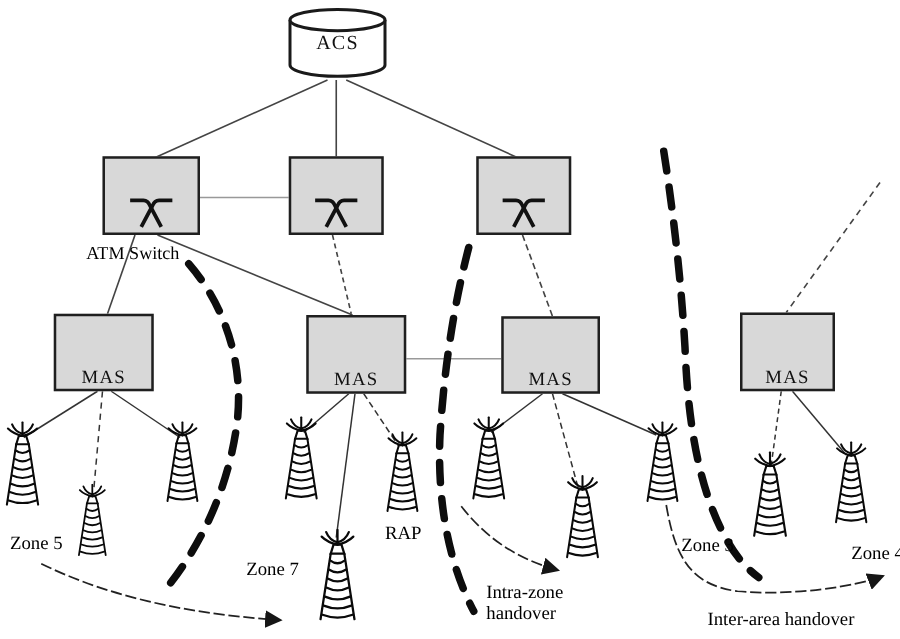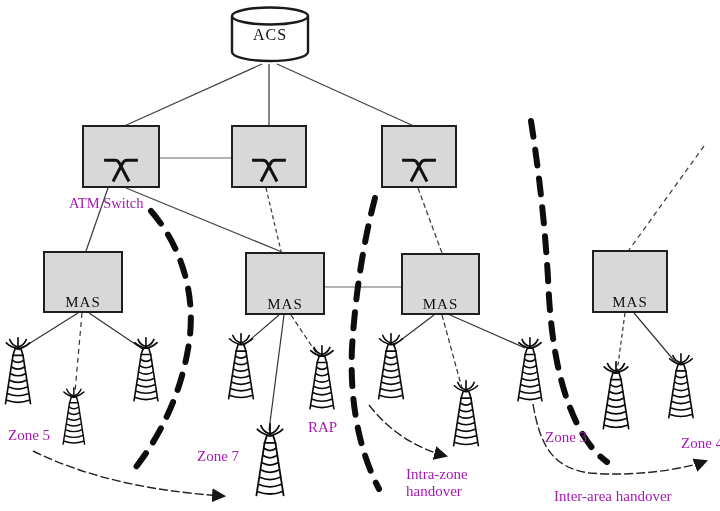--- a/index.html
+++ b/index.html
@@ -10,21 +10,21 @@
   .stage svg.wires{position:absolute;left:0;top:0;}
   .node{
     position:absolute;display:flex;align-items:flex-end;justify-content:center;
     background:#d8d8d8;border:2.5px solid #1f1f1f;box-sizing:border-box;
   }
   .node .lbl{font-size:15px;letter-spacing:1px;color:#111;}
   .acs-label{
     position:absolute;left:232px;top:26px;width:76px;text-align:center;
     font-size:16px;letter-spacing:1px;color:#111;
   }
-  .txt{position:absolute;font-size:15px;color:#a21caf;white-space:nowrap;line-height:1.15;}
+  .txt{position:absolute;font-size:15px;color:#000000;white-space:nowrap;line-height:1.15;}
   .txt.small{font-size:14.5px;}
   .txt.wrap{white-space:normal;}
 </style>
 </head>
 <body>
 
 <div class="stage">
 
   <svg class="wires" width="720" height="511" viewBox="0 0 720 511">
     <defs>
@@ -150,16 +150,16 @@
   <div class="node" style="left:592px;top:250px;width:76px;height:63px;">
     <span class="lbl">MAS</span>
   </div>
 
   <div class="txt small" style="left:69px;top:195px;">ATM Switch</div>
   <div class="txt" style="left:8px;top:427px;">Zone 5</div>
   <div class="txt" style="left:197px;top:448px;">Zone 7</div>
   <div class="txt" style="left:511px;top:429px;margin-left:34px;">Zone 3</div>
   <div class="txt" style="left:681px;top:435px;">Zone 4</div>
   <div class="txt" style="left:308px;top:419px;">RAP</div>
-  <div class="txt wrap" style="left:406px;top:466px;width:100px;font-family:Liberation Serif, serif;">Intra-zone handover</div>
-  <div class="txt" style="left:554px;top:488px;">Inter-area handover</div>
+  <div class="txt wrap" style="left:389px;top:466px;width:100px;font-family:Liberation Serif, serif;">Intra-zone handover</div>
+  <div class="txt" style="left:566px;top:488px;">Inter-area handover</div>
 
 </div>
 
 </body></html>

